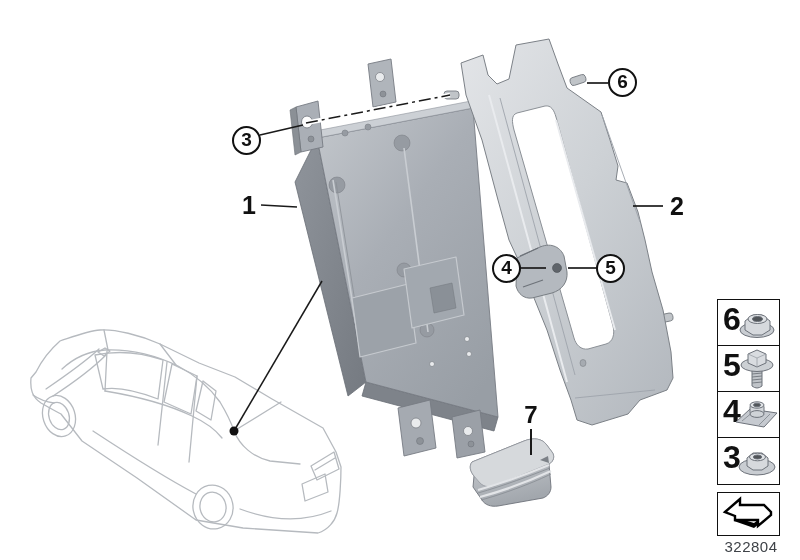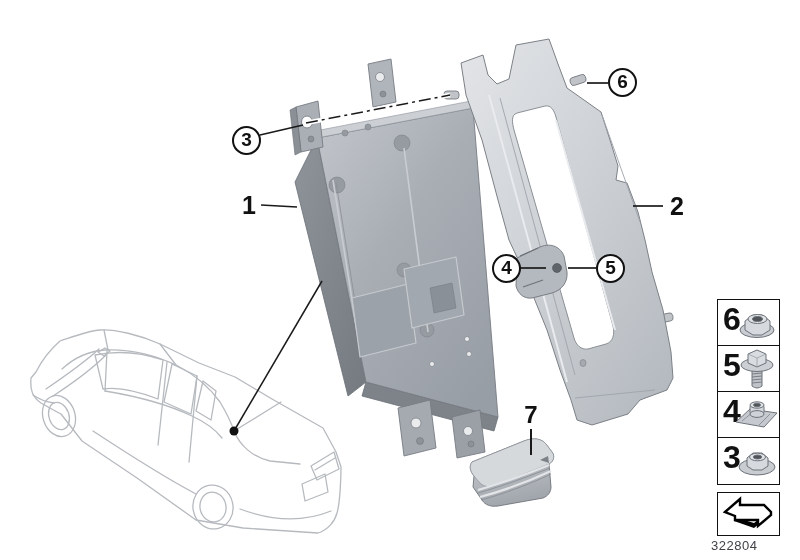--- a/index.html
+++ b/index.html
@@ -14,22 +14,22 @@
                   line-height:24px;}
   #legend{position:absolute;left:717px;top:299px;width:63px;}
   .legend-box{position:relative;box-sizing:border-box;width:63px;height:47.6px;
               border:1.5px solid #111;margin-top:-1.5px;background:#fff;}
   .legend-box:first-child{margin-top:0;}
   .legend-num{position:absolute;left:5px;top:1px;font-weight:bold;font-size:32px;
               color:#111;line-height:36px;}
   .legend-icon{position:absolute;left:0;top:0;}
   #arrow-box{position:absolute;left:717px;top:492px;width:63px;height:44px;
              box-sizing:border-box;border:1.5px solid #111;background:#fff;}
-  #doc-number{position:absolute;left:711px;top:538px;width:80px;
-              font-size:13px;color:#3f4348;letter-spacing:0.5px;}
+  #doc-number{position:absolute;left:711px;top:538px;width:80px;text-align:center;
+              font-size:15px;color:#3f4348;letter-spacing:0.5px;}
 </style>
 </head>
 <body>
 
 <div id="stage">
 
   <svg id="drawing" width="800" height="560" viewBox="0 0 800 560">
     <defs>
       <linearGradient id="g1" x1="0" y1="0" x2="0.8" y2="1">
         <stop offset="0" stop-color="#c3c7cc"></stop>

